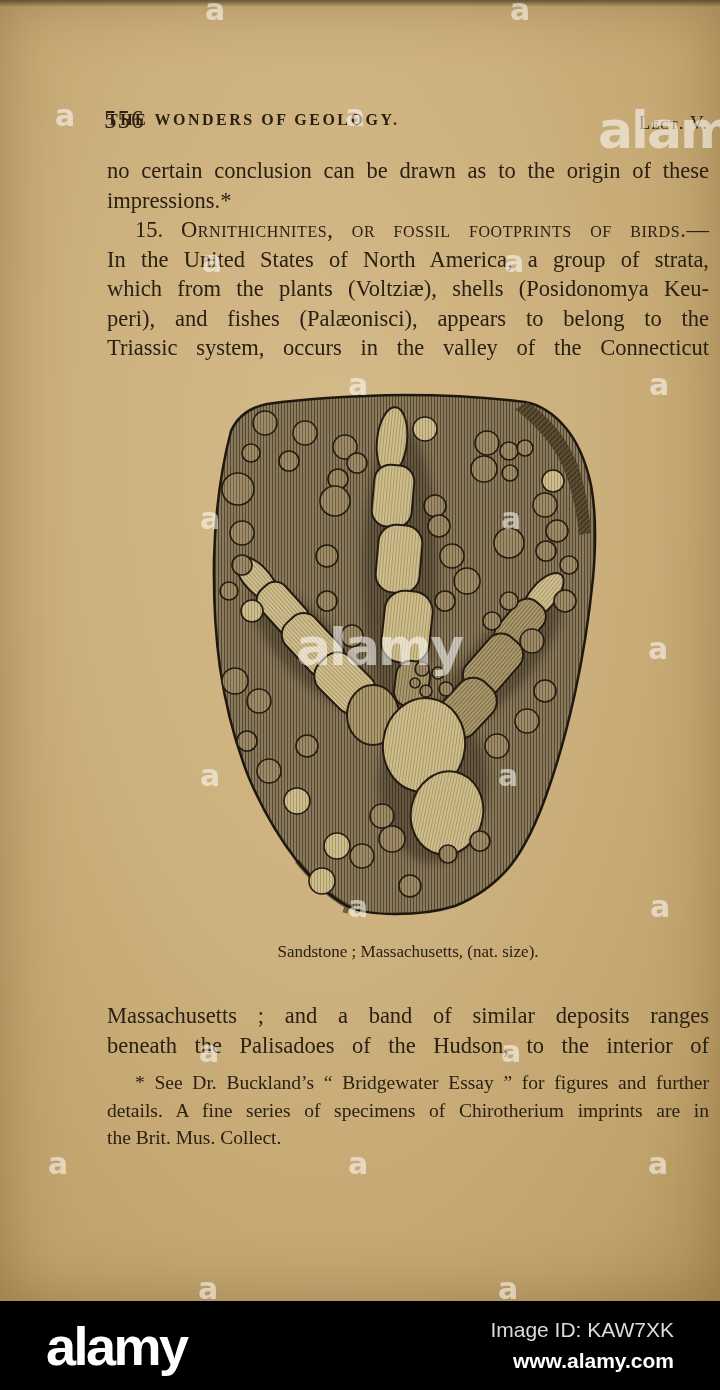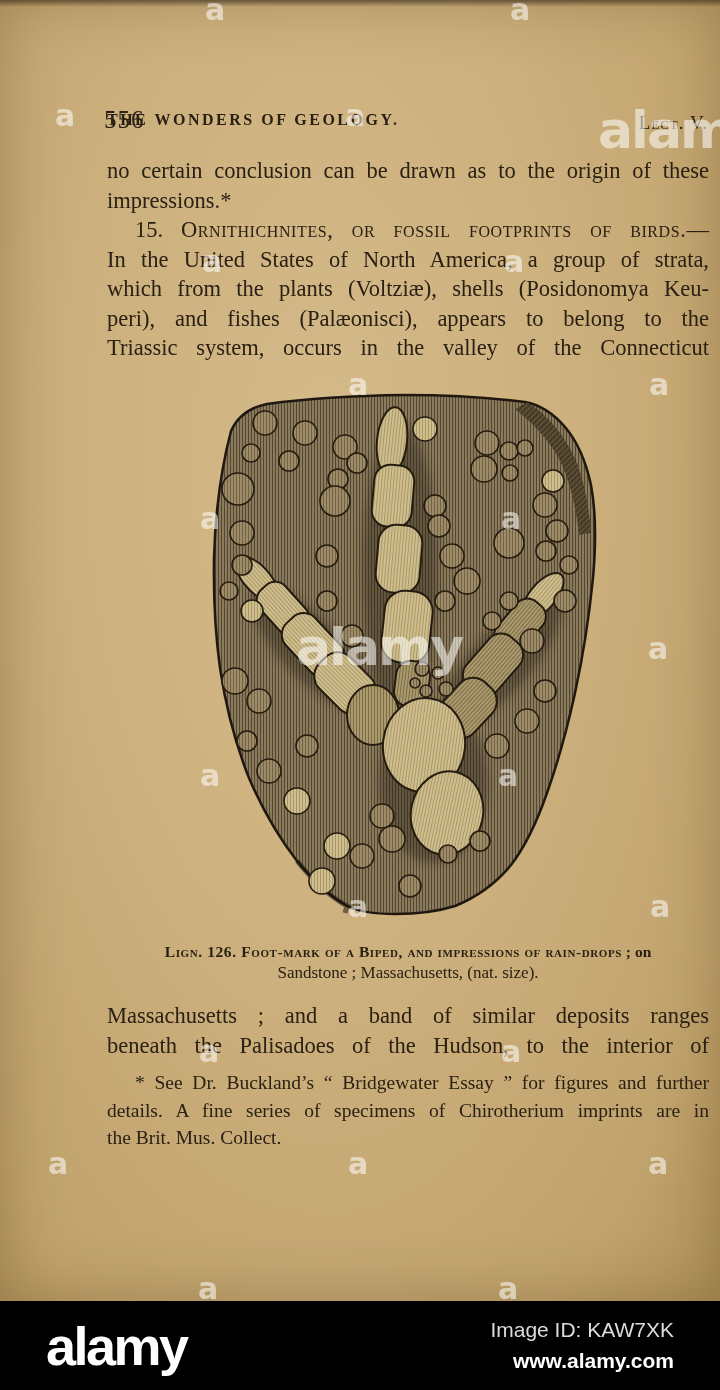--- a/index.html
+++ b/index.html
@@ -200,21 +200,20 @@
           <circle cx="275" cy="448" r="10"></circle>
         <circle cx="205" cy="493" r="11"></circle>
           <circle cx="117" cy="488" r="13" fill="url(#ht)"></circle>
         <circle cx="360" cy="208" r="11"></circle>
           <circle cx="364" cy="172" r="9"></circle>
       </g>
     </svg>
   </div>
 
   <div class="textblock" id="caption-block">
-      <div class="line c"><span class="sc">Lign. 126.  Foot-mark of a Biped, and impressions of rain-drops</span><span> ; on</span></div>
       <div class="line c cap2"><span>Sandstone ; Massachusetts, (</span><span class="it">nat. size</span><span>).</span></div>
     </div>
   <div class="textblock" id="footnote-block">
       <div class="line j ind"><span>* See Dr. Buckland’s “ Bridgewater Essay ” for figures and further</span></div>
       <div class="line j"><span>details.  A fine series of specimens of Chirotherium imprints are in</span></div>
       <div class="line"><span>the Brit. Mus. Collect.</span></div>
     </div>
   <div class="textblock" id="after-block">
       <div class="line j"><span>Massachusetts ; and a band of similar deposits ranges</span></div>
       <div class="line j"><span>beneath the Palisadoes of the Hudson, to the interior of</span></div>

